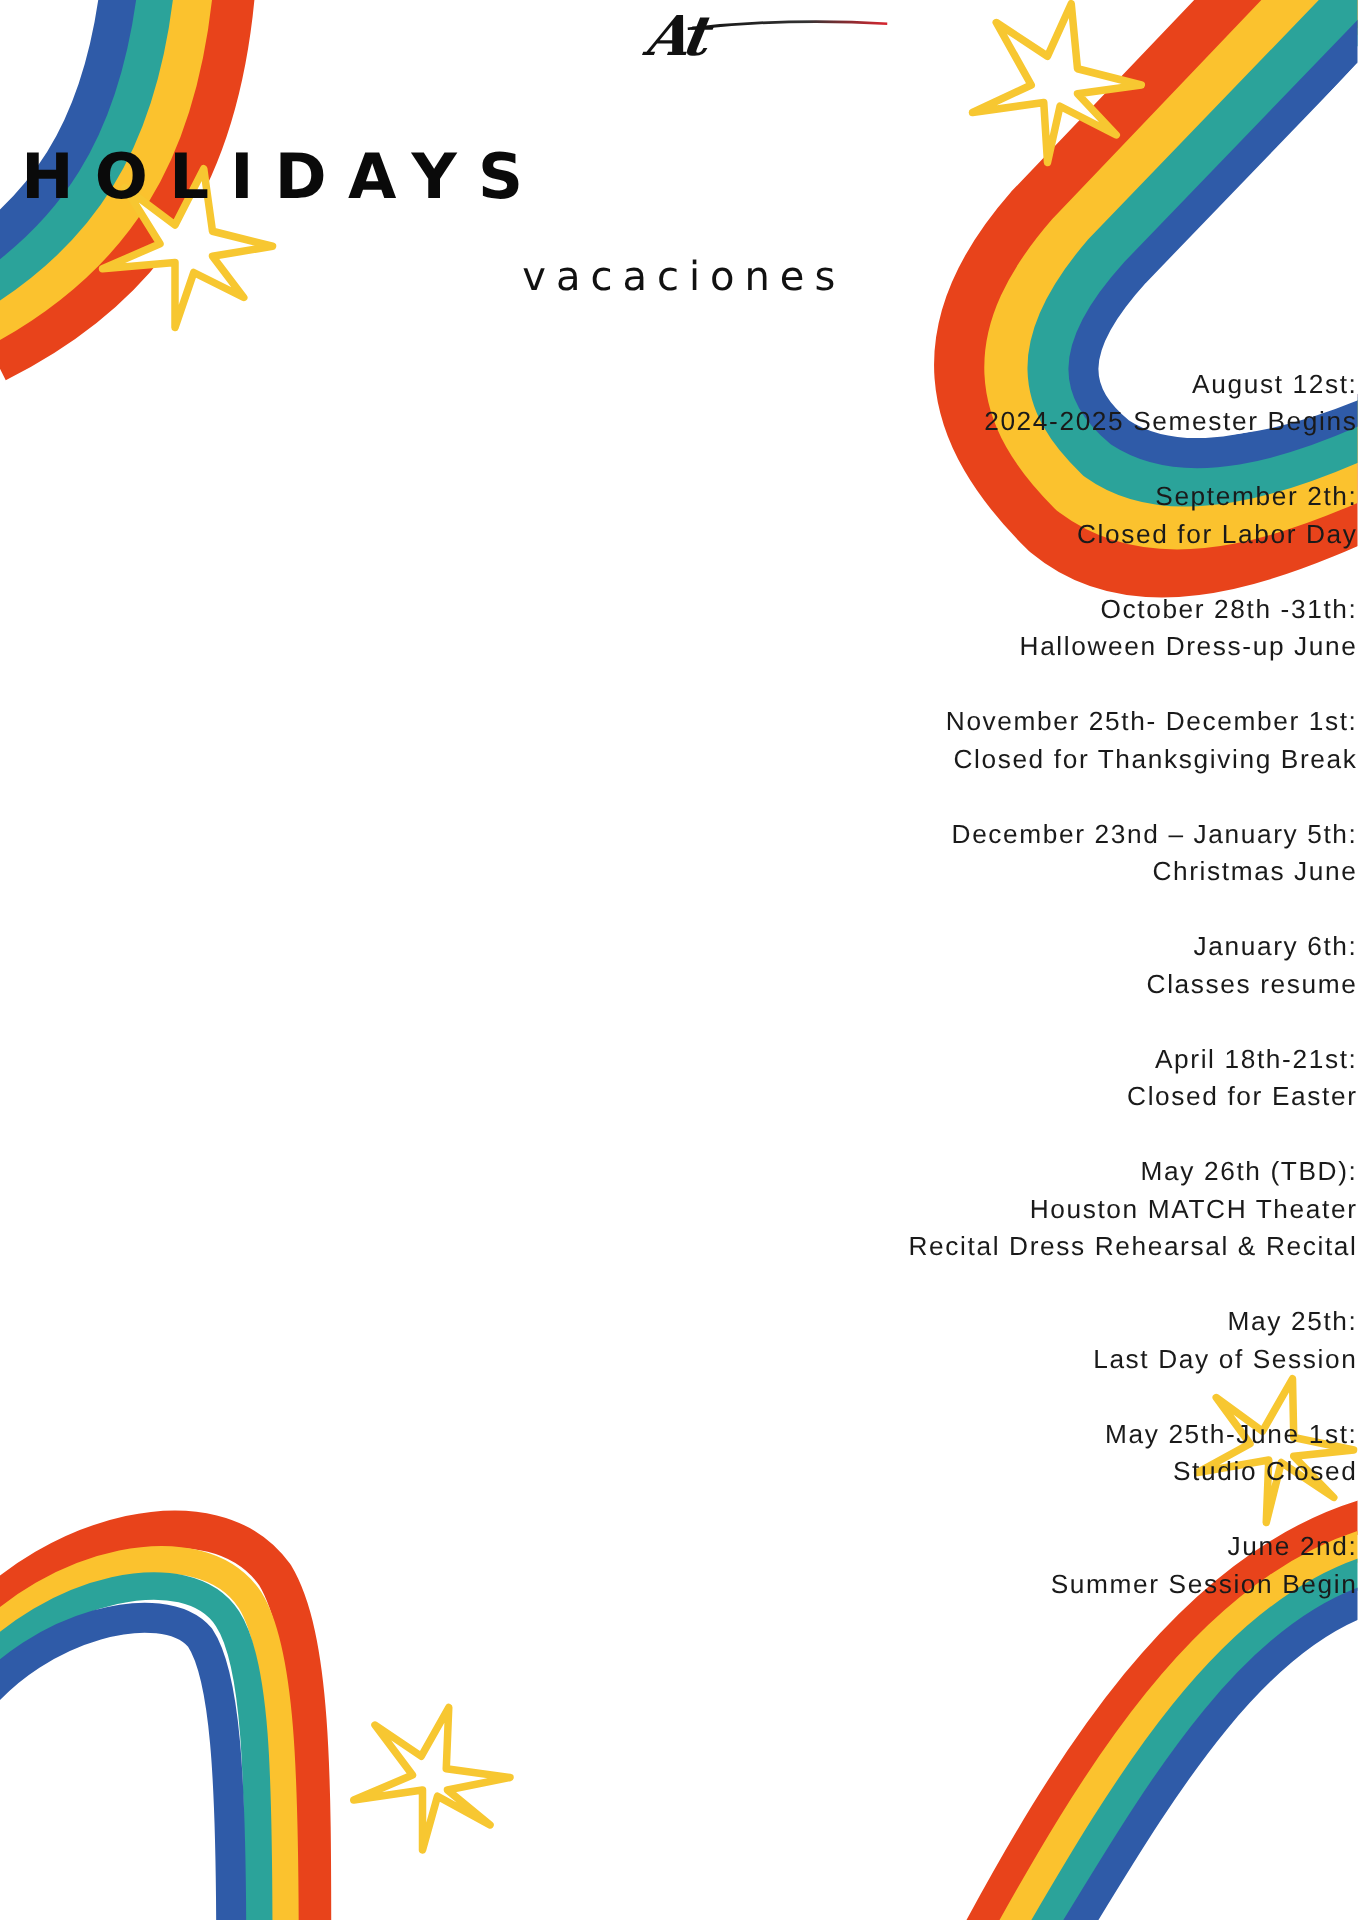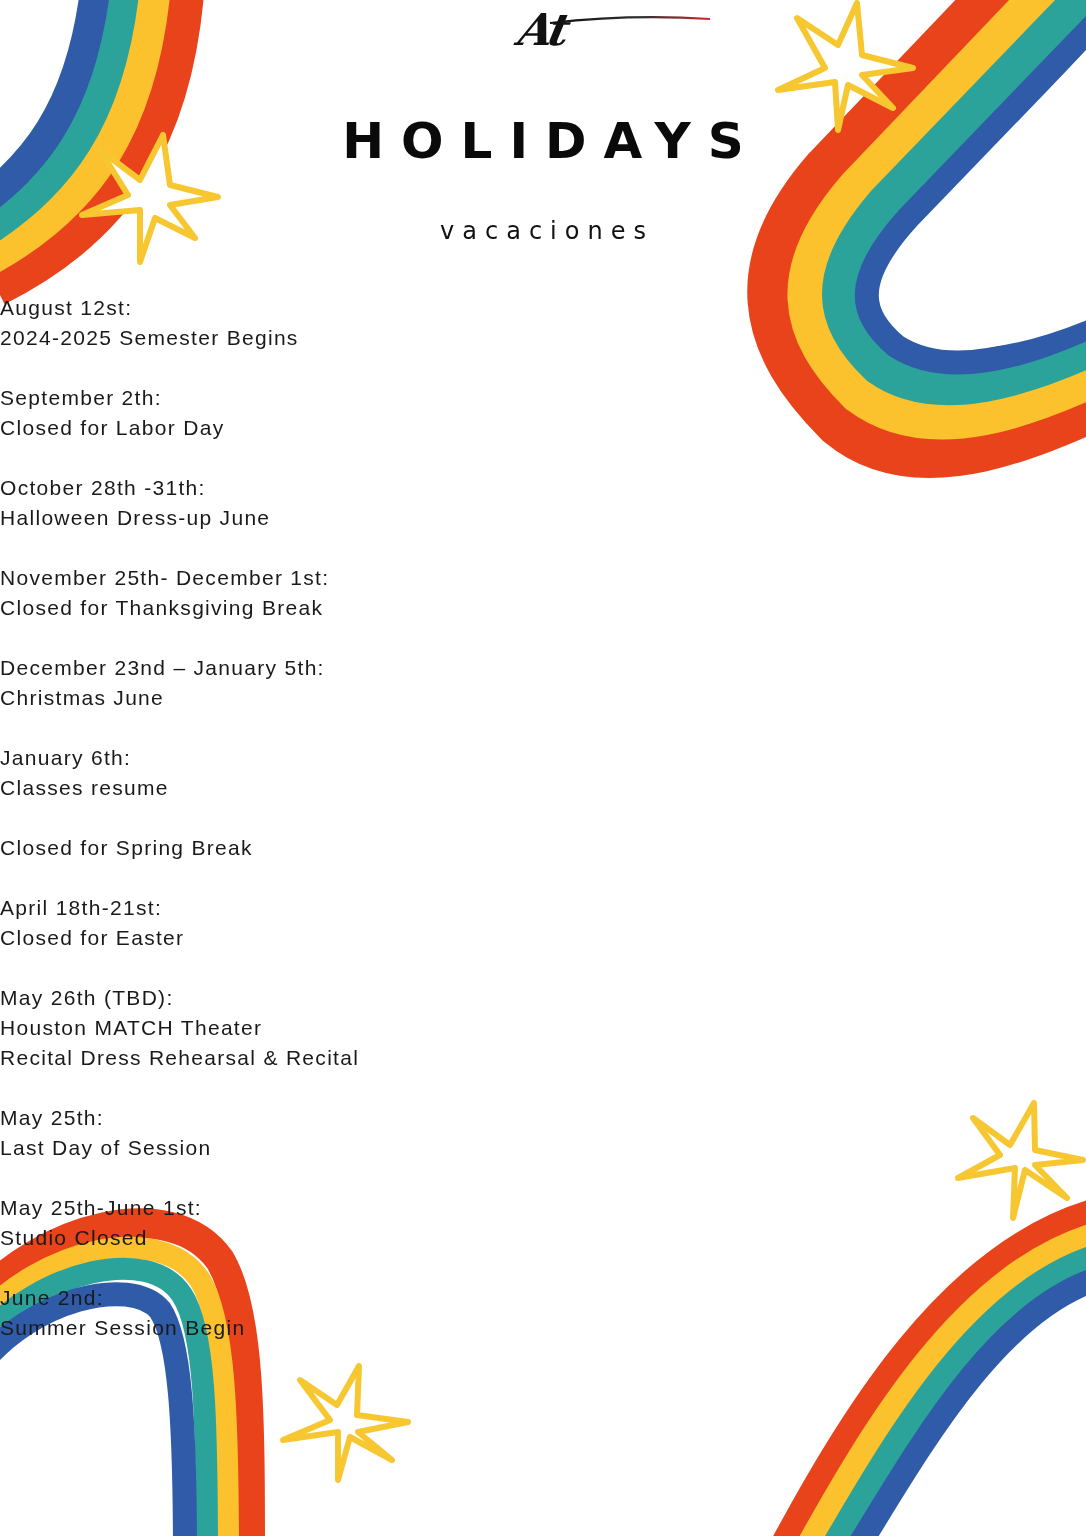--- a/index.html
+++ b/index.html
@@ -23,31 +23,31 @@
     transform: skewX(-12deg); margin-right: 0px;
   }
   .logo-text {
     font-family: "Liberation Serif", serif; font-size: 26px; letter-spacing: 1.5px;
     color: #111; line-height: 30px; padding-bottom: 7px;
   }
   .logo-swoosh {
     position: absolute; left: 30px; top: 8px; width: 160px; height: 10px;
   }
   .title {
-    position: absolute; top: 112px; left: 0; width: 1086px; text-align: center;
+    position: absolute; top: 112px; left: 0; width: 1086px; 
     font-family: "DejaVu Sans", sans-serif; font-weight: bold; font-size: 50px;
     letter-spacing: 17px; color: #0a0a0a; padding-left: 17px; box-sizing: border-box;
   }
   .subtitle {
-    position: absolute; top: 217px; left: 0; width: 1086px; text-align: center;
-    font-family: "DejaVu Sans", sans-serif; font-size: 24px; letter-spacing: 8px;
+    position: absolute; top: 202px; left: 0; width: 1086px; text-align: center;
+    font-family: "DejaVu Sans", sans-serif; font-size: 32px; letter-spacing: 8px;
     color: #111; padding-left: 8px; box-sizing: border-box;
   }
   .schedule {
-    position: absolute; top: 293px; left: 0; width: 1086px; text-align: left;
+    position: absolute; top: 293px; left: 0; width: 1086px; text-align: right;
   }
   .entry { margin-bottom: 30px; }
   .line {
     display: block; font-family: "Liberation Sans", sans-serif; font-size: 21px;
     letter-spacing: 1.3px; line-height: 30px; color: #1a1a1a; white-space: pre;
   }
 </style>
 </head>
 <body>
 
@@ -134,21 +134,20 @@
   </div>
   <div class="entry">
     <span class="line">December 23nd – January 5th:</span>
     <span class="line">Christmas June</span>
   </div>
   <div class="entry">
     <span class="line">January 6th:</span>
     <span class="line">Classes resume</span>
   </div>
   <div class="entry">
-    <span class="line">Closed for Spring Break</span>
   </div>
   <div class="entry">
     <span class="line">April 18th-21st:</span>
     <span class="line">Closed for Easter</span>
   </div>
   <div class="entry">
     <span class="line">May 26th (TBD):</span>
     <span class="line">Houston MATCH Theater</span>
     <span class="line">Recital Dress Rehearsal &amp; Recital</span>
   </div>

